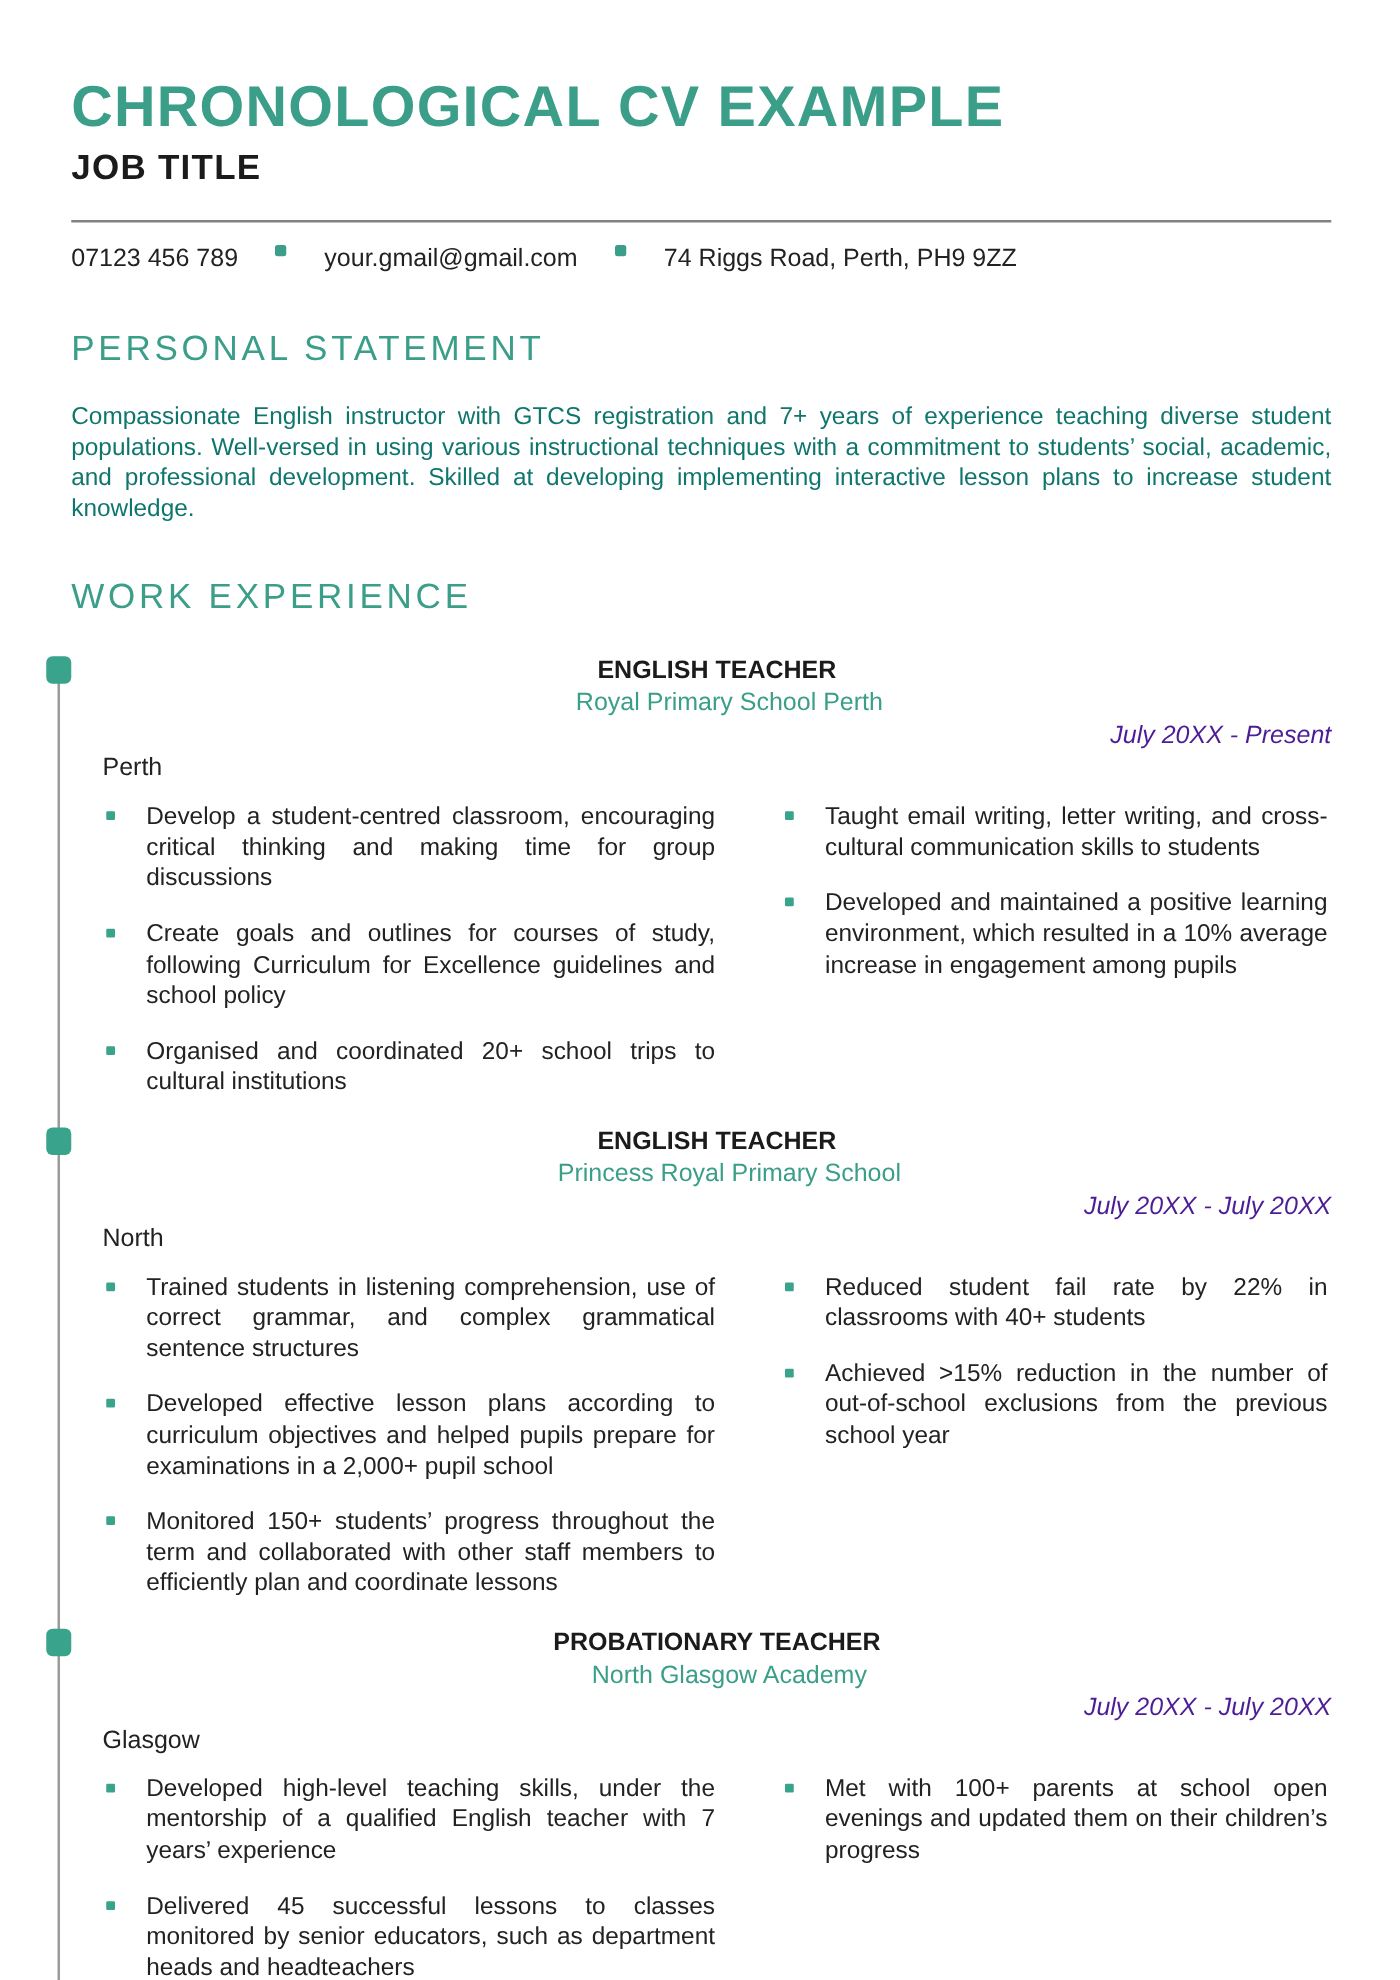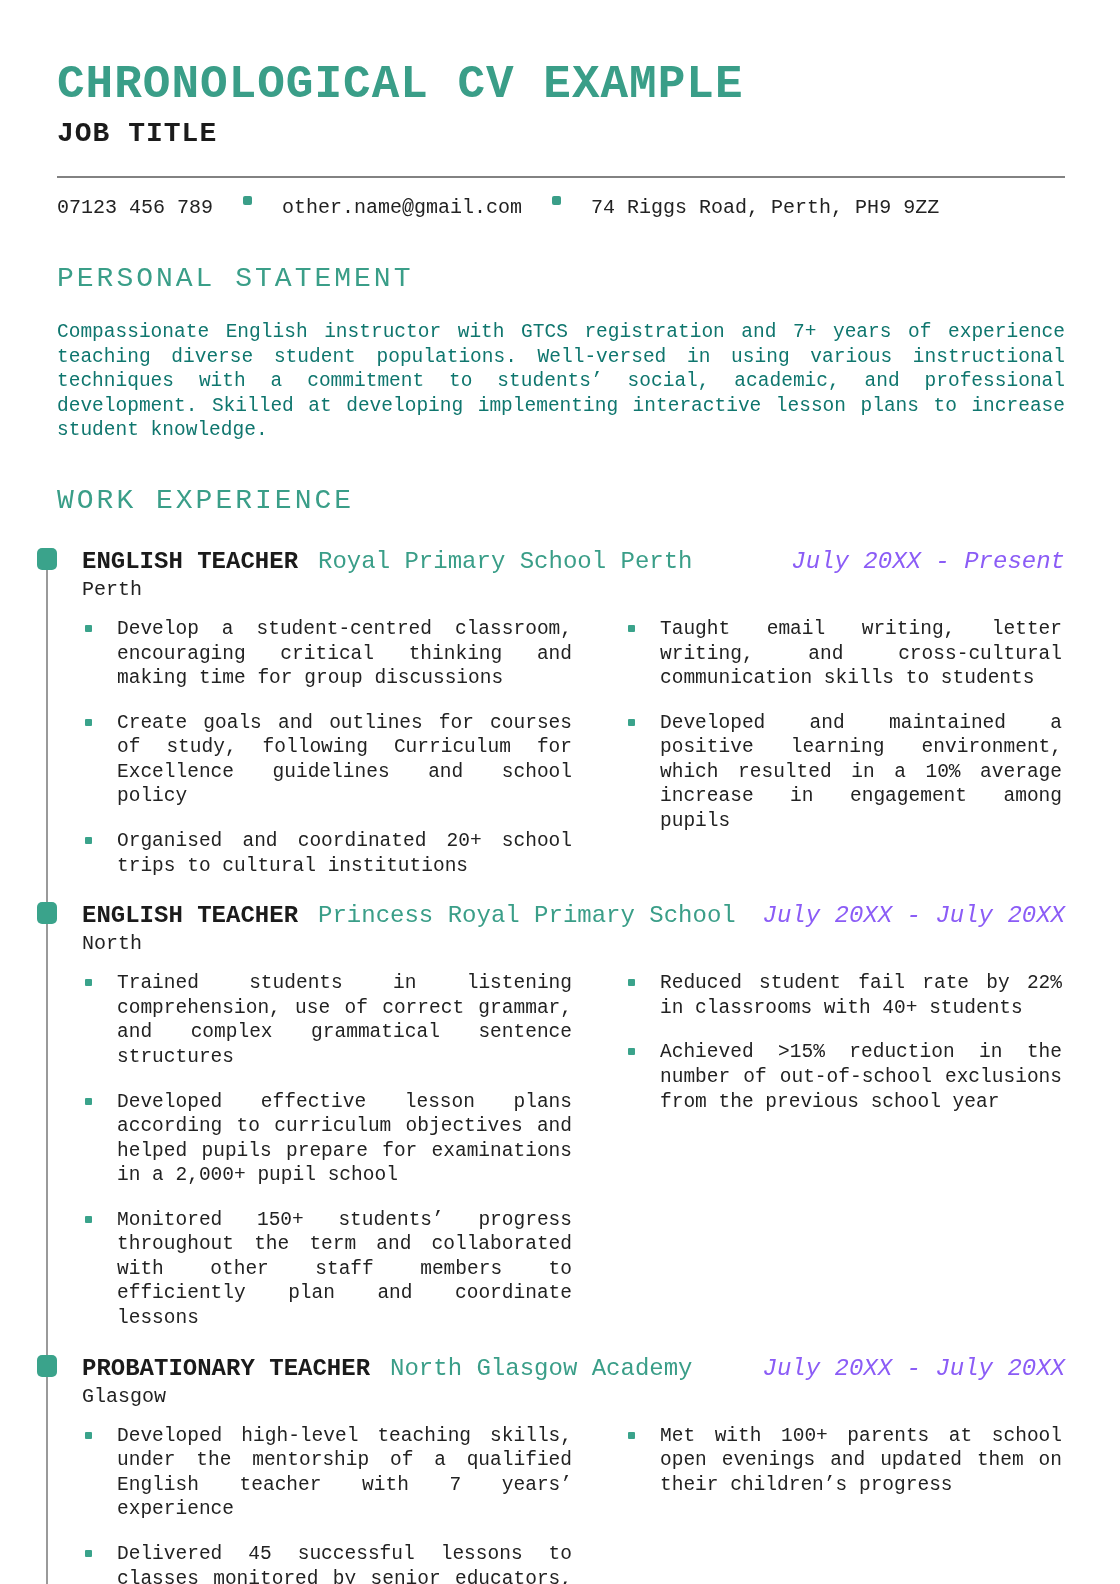--- a/index.html
+++ b/index.html
@@ -4,21 +4,21 @@
 <style>
   html, body { margin: 0; padding: 0; background: #ffffff; }
   .page {
     position: relative;
     width: 1120px;
     height: 1584px;
     margin: 0 auto;
     background: #ffffff;
     box-sizing: border-box;
     padding: 62px 55px 0 57px;
-    font-family: Liberation Mono, monospace;
+    font-family: Liberation Sans, sans-serif;
     color: #222222;
     overflow: hidden;
   }
   
   .cv-title {
     margin: 0;
     font-size: 46px;
     line-height: 1.04;
     font-weight: 700;
     letter-spacing: 1px;
@@ -88,27 +88,28 @@
     position: absolute;
     left: -45px;
     top: 2px;
     width: 20px;
     height: 22px;
     border-radius: 5px;
     background: #3AA38B;
   }
   .job-head {
     display: flex;
-    align-items: flex-end;
-    font-size: 24px;
+    align-items: center;
+    font-size: 20px;
     line-height: 1.3;
+    flex-direction: column;
   }
   .role { font-weight: 700; color: #1b1b1b; }
   .company { color: #3A9E88; margin-left: 20px; }
-  .dates { margin-left: auto; font-style: italic; color: #8b5cf6; white-space: nowrap; }
+  .dates { margin-left: auto; font-style: italic; color: #4c1d95; white-space: nowrap; }
   .location { font-size: 20px; line-height: 1.3; color: #222222; }
   
   .cols {
     display: grid;
     grid-template-columns: 490px 437px;
     column-gap: 53px;
     margin-top: 14px;
   }
   ul.blist { list-style: none; margin: 0; padding: 0; }
   ul.blist li {
@@ -137,21 +138,21 @@
 <div class="page">
 
   <h1 class="cv-title">CHRONOLOGICAL CV EXAMPLE</h1>
   <h2 class="cv-subtitle">JOB TITLE</h2>
 
   <hr class="rule">
 
   <div class="contact">
     <span>07123 456 789</span>
     <span class="sep"></span>
-    <span>other.name@gmail.com</span>
+    <span>your.gmail@gmail.com</span>
     <span class="sep"></span>
     <span>74 Riggs Road, Perth, PH9 9ZZ</span>
   </div>
 
   <h3 class="section-heading ps-heading">PERSONAL STATEMENT</h3>
   <p class="ps-text">Compassionate English instructor with GTCS registration and 7+ years of experience teaching diverse student populations. Well-versed in using various instructional techniques with a commitment to students’ social, academic, and professional development. Skilled at developing implementing interactive lesson plans to increase student knowledge.</p>
 
   <h3 class="section-heading we-heading">WORK EXPERIENCE</h3>
 
   <div class="jobs">

